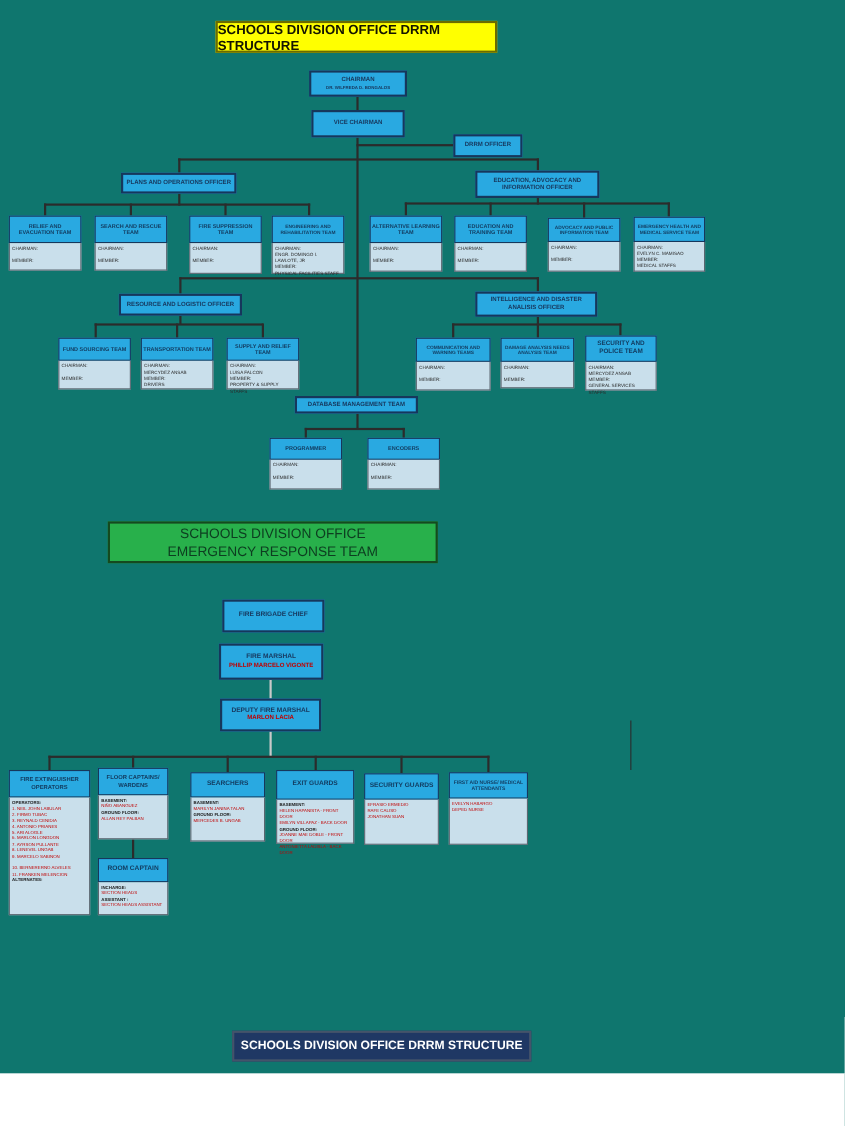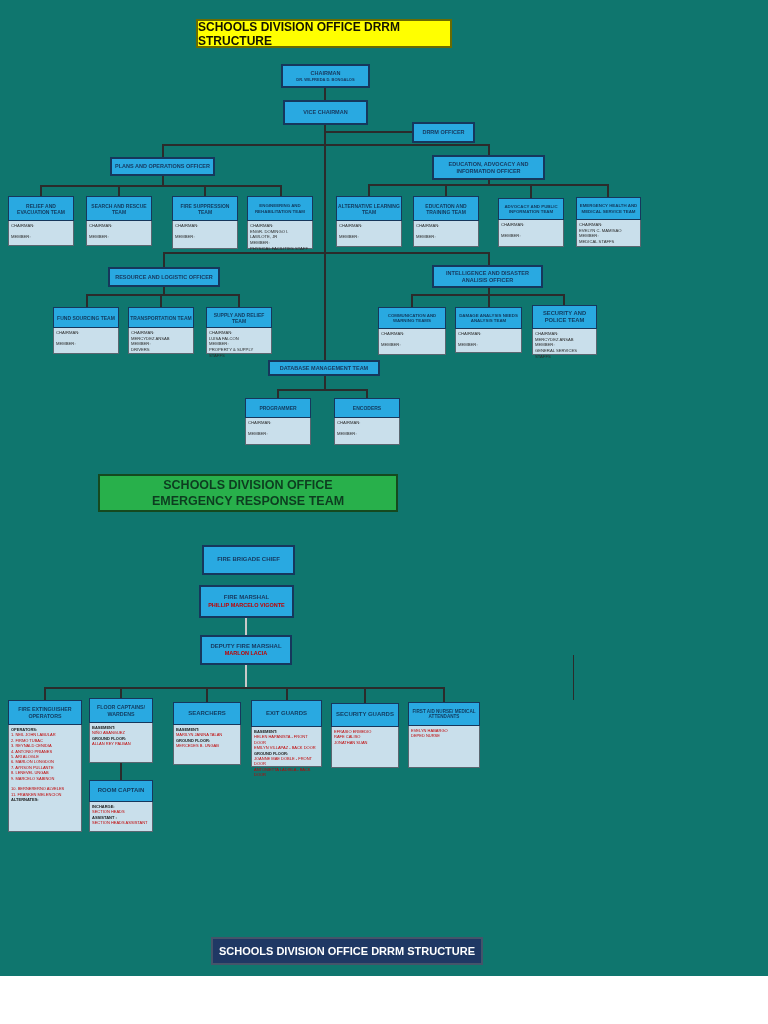--- a/index.html
+++ b/index.html
@@ -17,21 +17,21 @@
           font-size:5px;line-height:1.2;padding:1px;box-sizing:border-box;width:100%;}
   .team-b{background:#c9dfeb;border:1px solid #5a6670;border-top:none;color:#2b2b2b;
           font-size:4.2px;line-height:1.35;padding:2px 2px;box-sizing:border-box;width:100%;
           text-align:left;}
   .team-b div{min-height:5px;}
   .red{color:#c00000;}
   .b{font-weight:bold;color:#1a1a1a;}
   
   .yellow{background:#ffff00;border:2px solid #6b6b00;color:#141400;font-weight:bold;
           display:flex;align-items:center;justify-content:center;font-size:12px;}
-  .green{background:#28b04b;border:2.5px solid #15491f;color:#0d3d20;font-weight:bold;
+  .green{background:#28b04b;border:2.5px solid #15491f;color:#0d3d20;font-weight:normal;
          display:flex;align-items:center;justify-content:center;text-align:center;
          font-size:12.5px;line-height:1.3;white-space:pre-line;}
   .navybox{background:#1f3864;border:2px solid #44546a;color:#ffffff;font-weight:bold;
            display:flex;flex-direction:column;align-items:center;justify-content:center;
            text-align:center;font-size:5px;line-height:1.3;}
   .navybox .sub{font-size:3.5px;font-weight:normal;color:#b9c6df;}
   .navytitle{font-size:11px;}
   
   .line{position:absolute;background:#2b2b2b;z-index:1;}
   .gline{background:#c9c9c9;}

